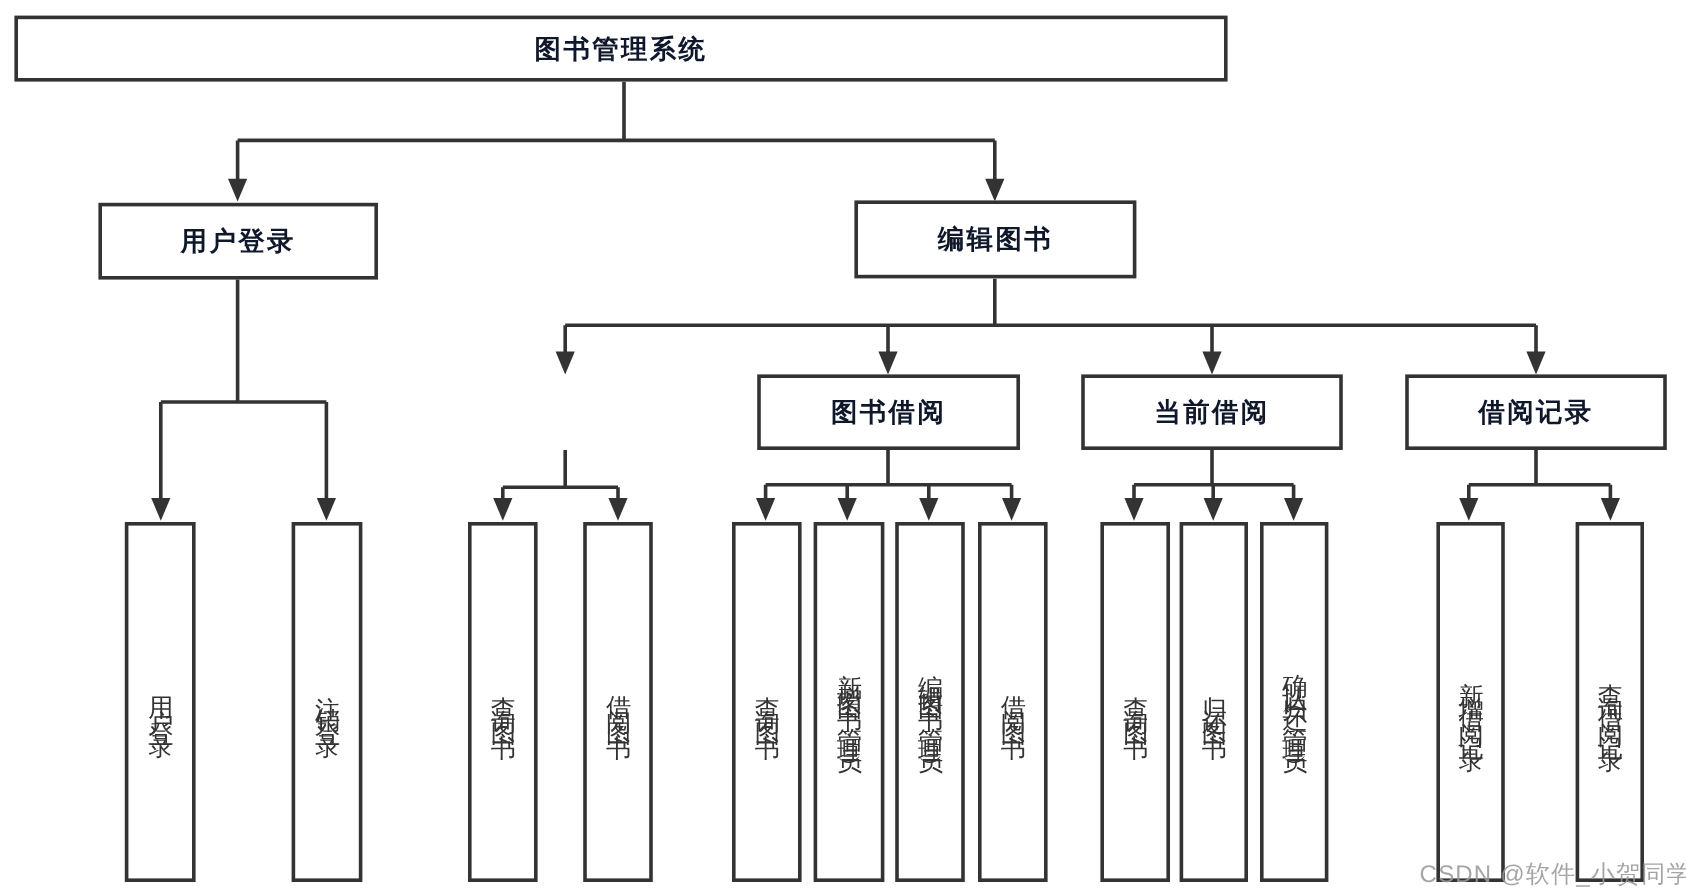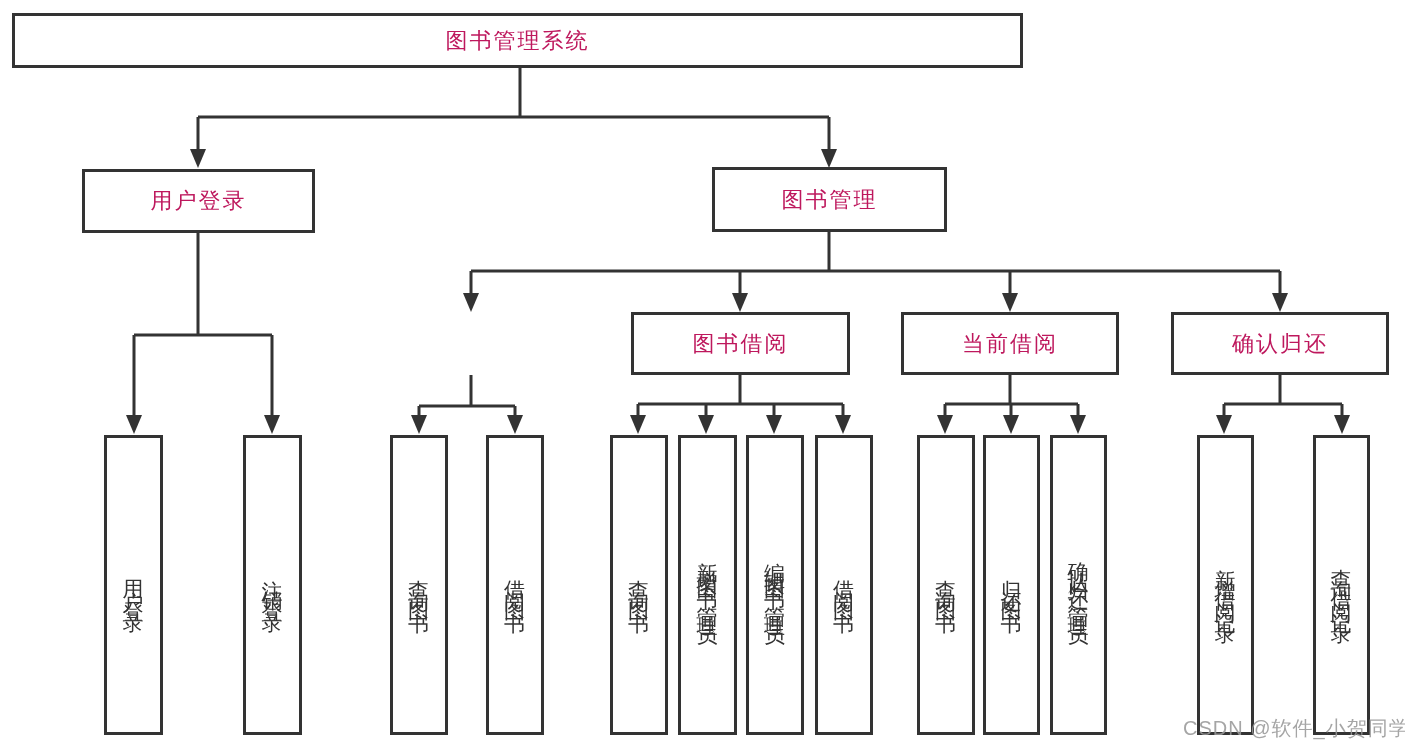--- a/index.html
+++ b/index.html
@@ -28,24 +28,25 @@
     box-sizing: border-box;
     border: 3px solid #333333;
     background: #ffffff;
     display: flex;
     align-items: center;
     justify-content: center;
     z-index: 1;
   }
   .box .hlabel {
     font-size: 22px;
-    color: #be185d;
+    color: #0f172a;
     letter-spacing: 2px;
     white-space: nowrap;
     line-height: 1;
+    font-weight: bold;
   }
   .box .vlabel {
     writing-mode: vertical-rl;
     font-size: 21px;
     color: #333333;
     letter-spacing: 11px;
     line-height: 1;
     white-space: nowrap;
   }
   #watermark {
@@ -98,31 +99,31 @@
   </svg>
 
   <div class="box" style="left:12px; top:13px; width:1011px; height:55px;">
     <span class="hlabel">图书管理系统</span>
   </div>
 
   <div class="box" style="left:82px; top:169px; width:233px; height:64px;">
     <span class="hlabel">用户登录</span>
   </div>
   <div class="box" style="left:712px; top:167px; width:235px; height:65px;">
-    <span class="hlabel">图书管理</span>
+    <span class="hlabel">编辑图书</span>
   </div>
 
   <div class="box" style="left:901px; top:312px; width:218px; height:63px;">
     <span class="hlabel">当前借阅</span>
   </div>
   <div class="box" style="left:631px; top:312px; width:219px; height:63px;">
     <span class="hlabel">图书借阅</span>
   </div>
   <div class="box" style="left:1171px; top:312px; width:218px; height:63px;">
-    <span class="hlabel">确认归还</span>
+    <span class="hlabel">借阅记录</span>
   </div>
 
   <div class="box" style="left:104px; top:435px; width:59px; height:300px;">
     <span class="vlabel">用户登录</span>
   </div>
   <div class="box" style="left:243px; top:435px; width:59px; height:300px;">
     <span class="vlabel">注销登录</span>
   </div>
 
   <div class="box" style="left:390px; top:435px; width:58px; height:300px;">

